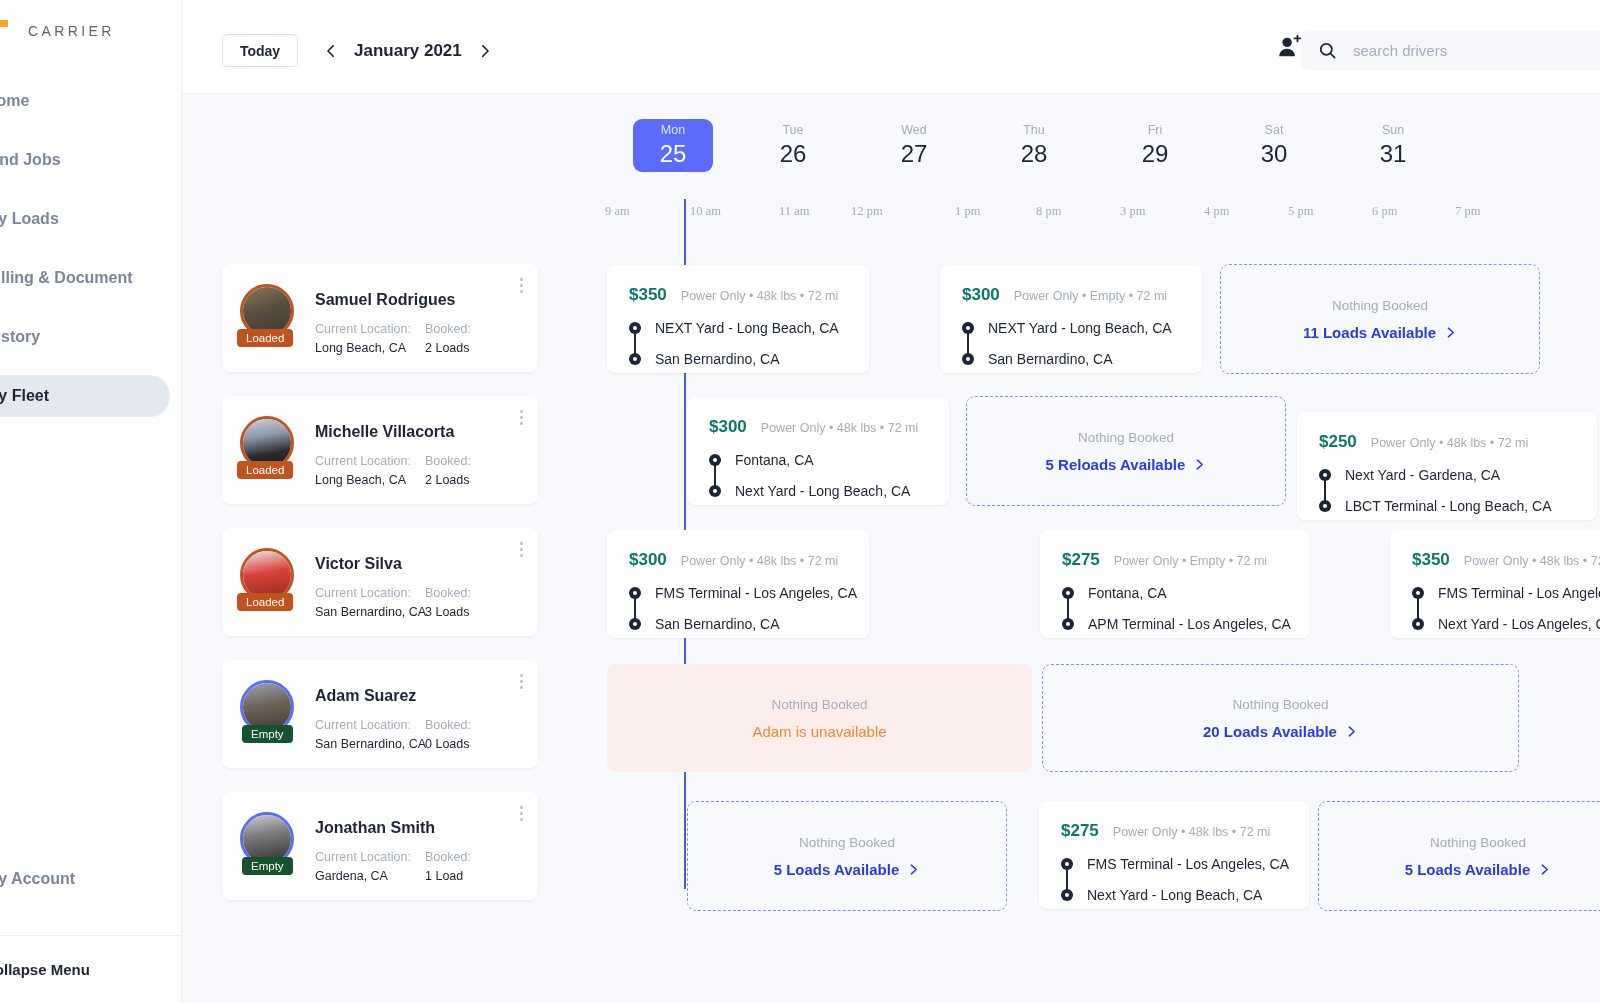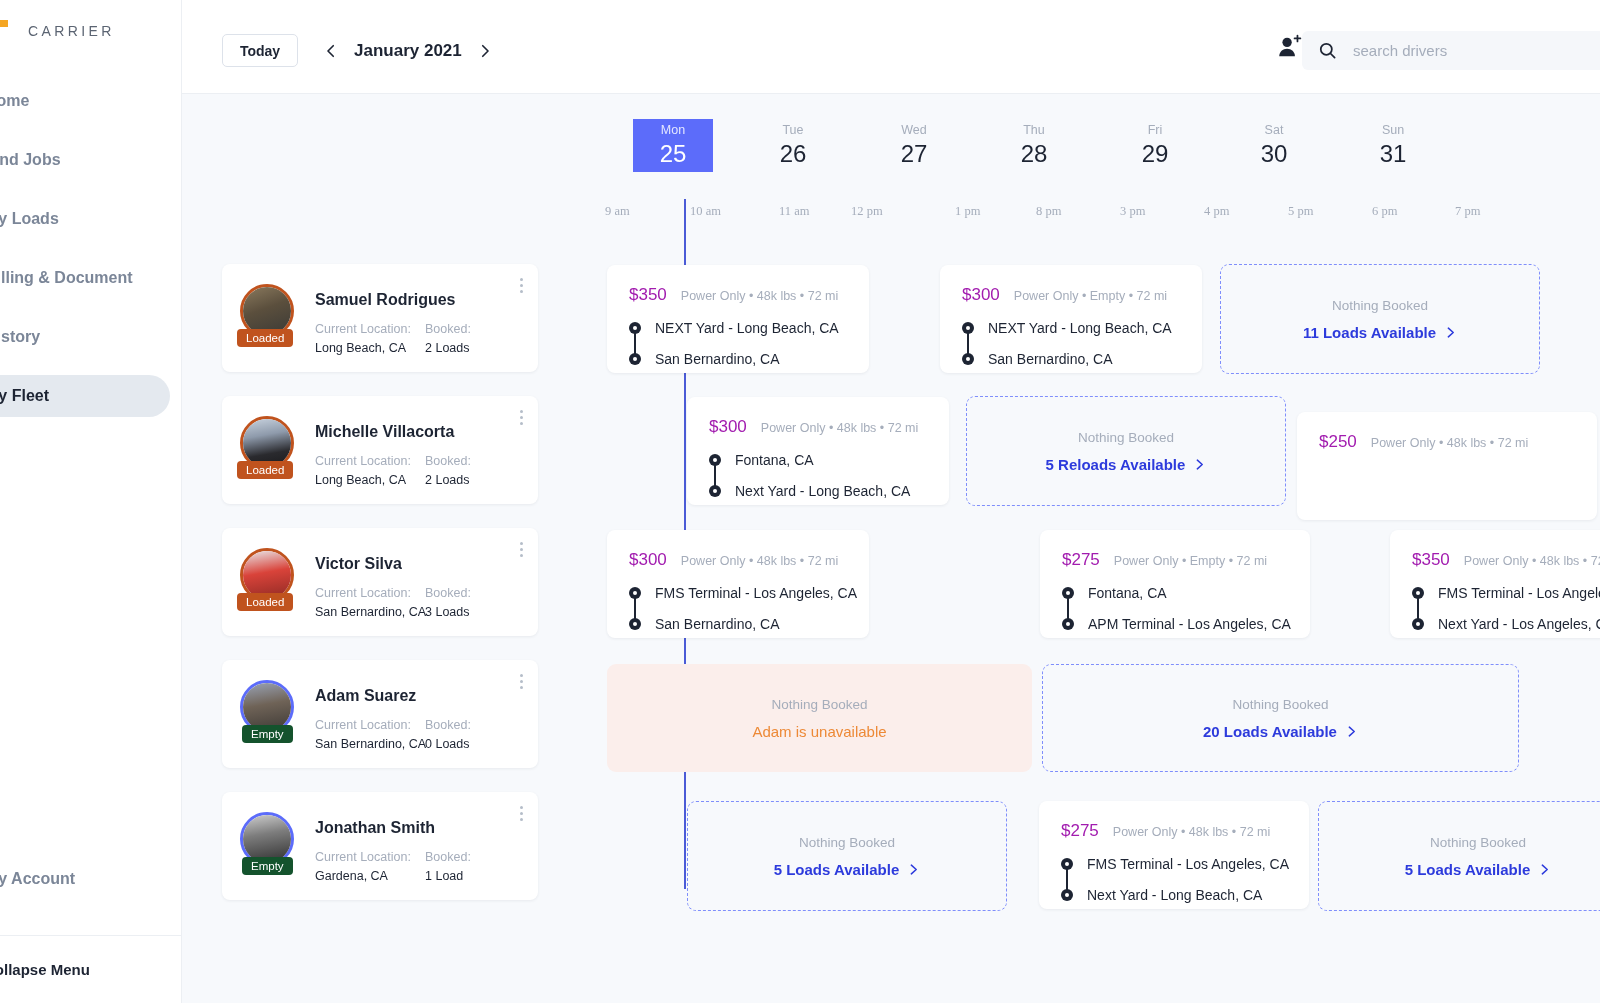--- a/index.html
+++ b/index.html
@@ -161,41 +161,41 @@
   
   .timeline { position: absolute; left: 420px; top: 0; width: 998px; height: 909px; overflow: hidden;}
   .day-headers { position: absolute; left: 0px; top: 25px; width: 998px; height: 62px; }
   .day-cell {
     position: absolute; top: 0; width: 80px; height: 53px;
     display: flex; flex-direction: column; align-items: center; justify-content: center;
     gap: 3px; cursor: pointer;
   }
   .day-cell .dow { font-size: 12.5px; color: #a5adbb; }
   .day-cell .dnum { font-size: 24px; font-weight: 400; color: #1d2433; }
-  .day-cell.active { background: #5C6CFA; border-radius: 0; }
+  .day-cell.active { background: #5C6CFA; border-radius: 9px; }
   .day-cell.active .dow { color: #e3e6ff; }
   .day-cell.active .dnum { color: #ffffff; }
 
   .hour-axis { position: absolute; left: 0; top: 110px; width: 998px; height: 24px; font-family: Liberation Serif, serif; }
   .hour-tick { position: absolute; top: 0; font-size: 12.5px; color: #a5adbb; white-space: nowrap;}
 
   .nowline {
     position: absolute; left: 82px; top: 105px; width: 1.6px; height: 690px;
     background: #4b5bd6;
   }
 
   
   .lane { position: absolute; left: 0; width: 998px; }
   .lcard {
     position: absolute; background: #fff; border-radius: 8px;
     box-shadow: 0 1px 3px rgba(29,36,51,.07);
     padding: 20px 22px 0 22px; overflow: hidden;
   }
   .lc-top { display: flex; align-items: baseline; gap: 14px; }
-  .lc-price { font-size: 17px; font-weight: 400; color: #a21caf; }
+  .lc-price { font-size: 17px; font-weight: 700; color: #0f766e; }
   .lc-spec { font-size: 12.5px; color: #a5adbb; white-space: nowrap;}
   .route { position: relative; margin-top: 13px; padding-left: 26px; }
   .route .raildot {
     position: absolute; left: 0; width: 12px; height: 12px;
     border-radius: 50%; background: #1d2433;
   }
   .route .raildot::after {
     content:""; position:absolute; left:4px; top:4px; width:4px; height:4px;
     border-radius:50%; background:#fff;
   }
@@ -570,20 +570,27 @@
                 <polyline points="8 4 17 12 8 20"></polyline>
               </svg>
           </div>
         </div>
 
         <div class="lcard" style="left:695px; top:318px; width:300px; height:108px">
           <div class="lc-top">
             <div class="lc-price">$250</div>
             <div class="lc-spec">Power Only • 48k lbs • 72 mi</div>
           </div>
+          <div class="route">
+            <div class="raildot d1"></div>
+              <div class="rail"></div>
+              <div class="raildot d2"></div>
+            <div class="rl">Next Yard - Gardena, CA</div>
+            <div class="rl">LBCT Terminal - Long Beach, CA</div>
+          </div>
         </div>
       </div>
 
       <div class="lane" style="top:0">
         <div class="lcard" style="left:5px; top:436px; width:262px; height:108px">
           <div class="lc-top">
             <div class="lc-price">$300</div>
             <div class="lc-spec">Power Only • 48k lbs • 72 mi</div>
           </div>
           <div class="route">

